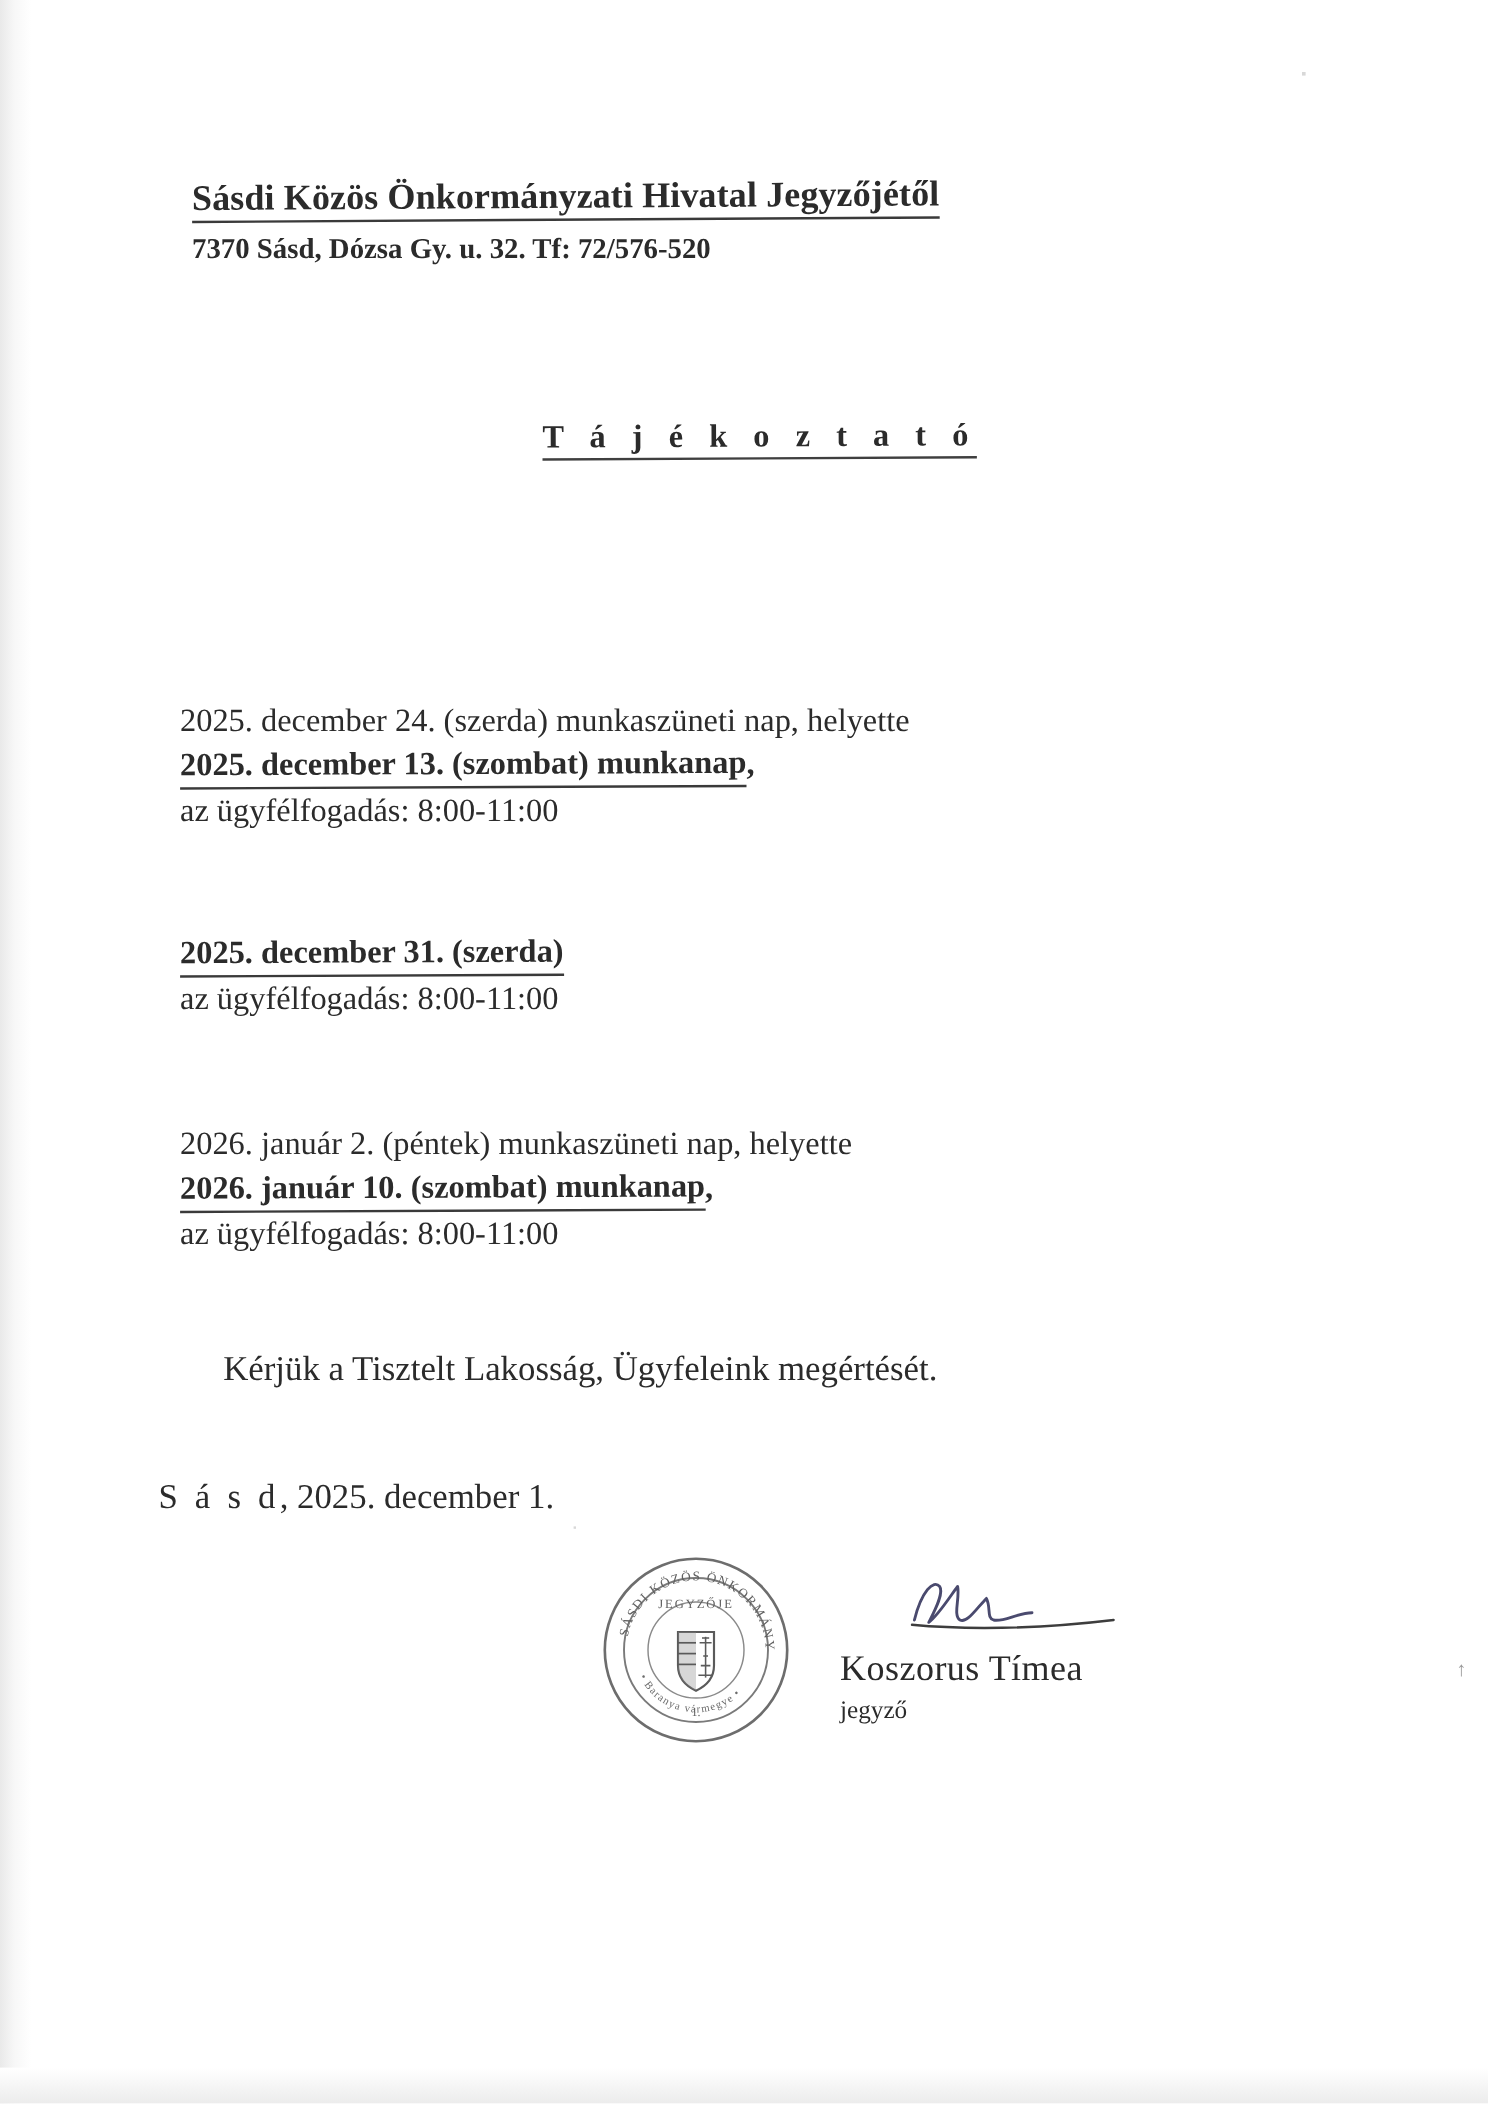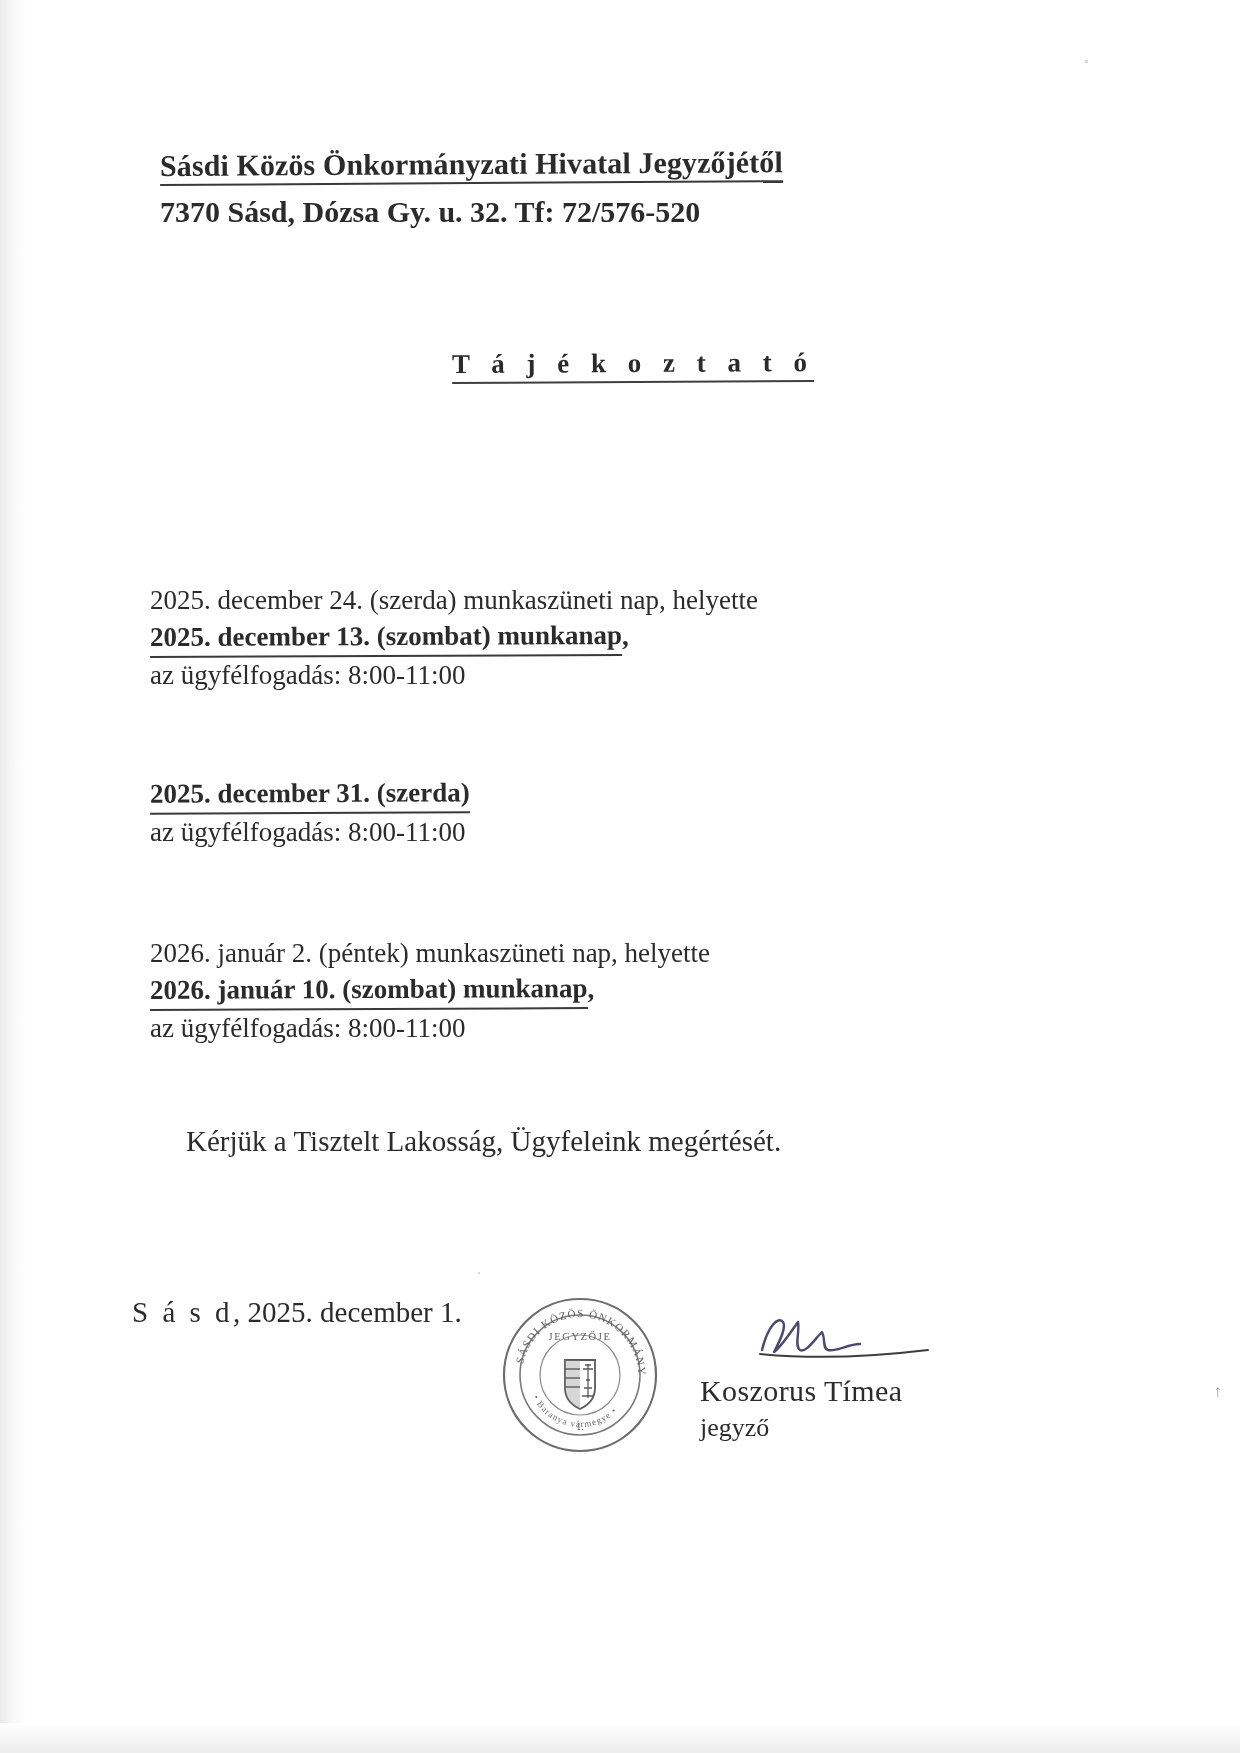--- a/index.html
+++ b/index.html
@@ -58,21 +58,21 @@
     line-height: 1.18;
     white-space: nowrap;
     display: inline-block;
     border-bottom: 2.5px solid #3a3a3a;
     padding-bottom: 1px;
     transform: rotate(-0.35deg);
     transform-origin: left center;
   }
   .lh-line2 {
     font-weight: bold;
-    font-size: 30px;
+    font-size: 24px;
     line-height: 1.35;
     margin-top: 6px;
     white-space: nowrap;
   }
 
   
   .doc-title {
     position: absolute;
     top: 348px;
     left: 0;
@@ -140,21 +140,21 @@
     position: absolute;
     left: 138px;
     top: 1125px;
     font-size: 29px;
     white-space: nowrap;
     margin-left: 48px;
   }
   .place-date {
     position: absolute;
     left: 132px;
-    top: 1296px;
+    top: 1232px;
     font-size: 29px;
     white-space: nowrap;
   }
   .place-date .spaced {
     letter-spacing: 3.5px;
   }
 
   
   .seal {
     position: absolute;
@@ -181,21 +181,21 @@
     left: 52px;
     top: 0;
   }
   .sig-name {
     font-size: 30px;
     letter-spacing: 0.4px;
     margin-top: 2px;
     white-space: nowrap;
   }
   .sig-role {
-    font-size: 26px;
+    font-size: 21px;
     margin-top: 5px;
   }
 
   .edge-tick {
     position: absolute;
     right: 18px;
     top: 1382px;
     font-size: 17px;
     color: #9a9a9a;
   }

